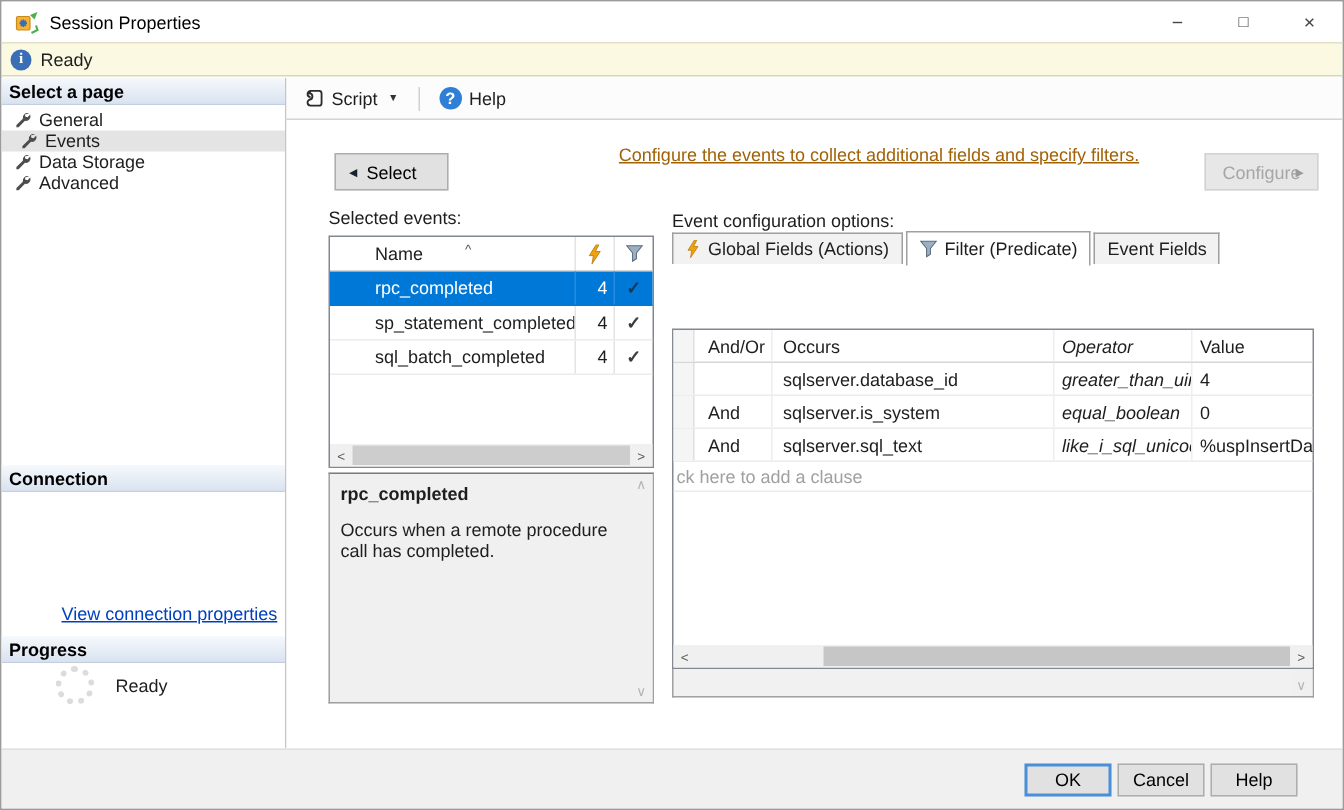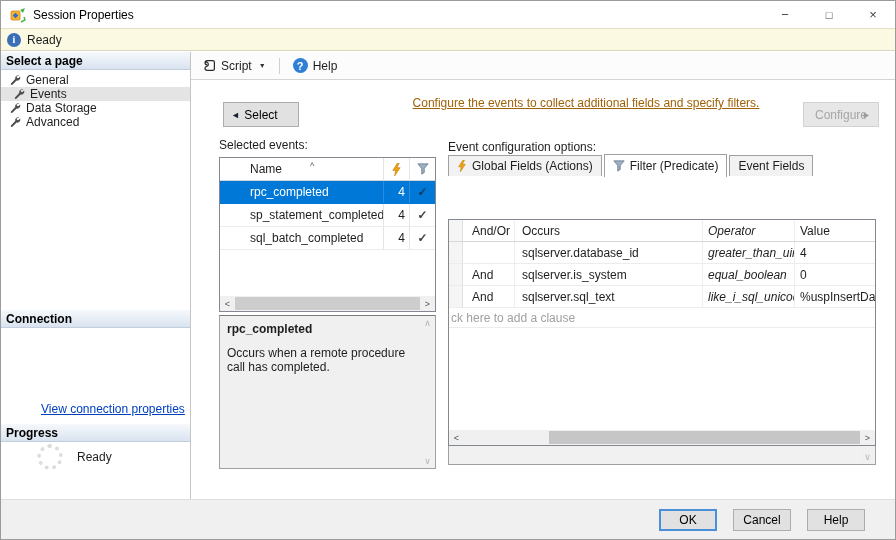--- a/index.html
+++ b/index.html
@@ -98,21 +98,21 @@
   .fg-val { flex:1; padding-left:5px; height:100%; display:flex; align-items:center; overflow:hidden; }
   .fg-addclause { height:20px; display:flex; align-items:center; color:#a0a0a0; padding-left:2px; border-bottom:1px solid #ececec; flex:none; }
   .fg-fill { flex:1; }
   .filter-grid .hscroll .thumb { left:100px; right:15px; background:#c6c6c6; }
 
   
   .pred-box { position:absolute; left:257px; top:330px; width:428px; height:55px; background:#f1f1f1; border:1px solid #a0a0a0; border-top-color:#7a7a7a; display:flex; }
   .pred-fill { flex:1; }
 
   
-  .footer { position:absolute; left:0; right:0; bottom:0; height:40px; background:#f0f0f0; border-top:1px solid #dfdfdf; display:flex; align-items:center; justify-content:flex-end; gap:16px; padding-right:30px; }
+  .footer { position:absolute; left:0; right:0; bottom:0; height:40px; background:#f0f0f0; border-top:1px solid #dfdfdf; display:flex; align-items:center; justify-content:flex-end; gap:4px; padding-right:30px; }
   .footer .btn { width:58px; height:22px; }
   .footer .btn.default { border:2px solid #4a90d9; }
 
   .icon-svg { flex:none; display:block; }
 </style>
 </head>
 <body>
 
 <div class="dialog">
 

